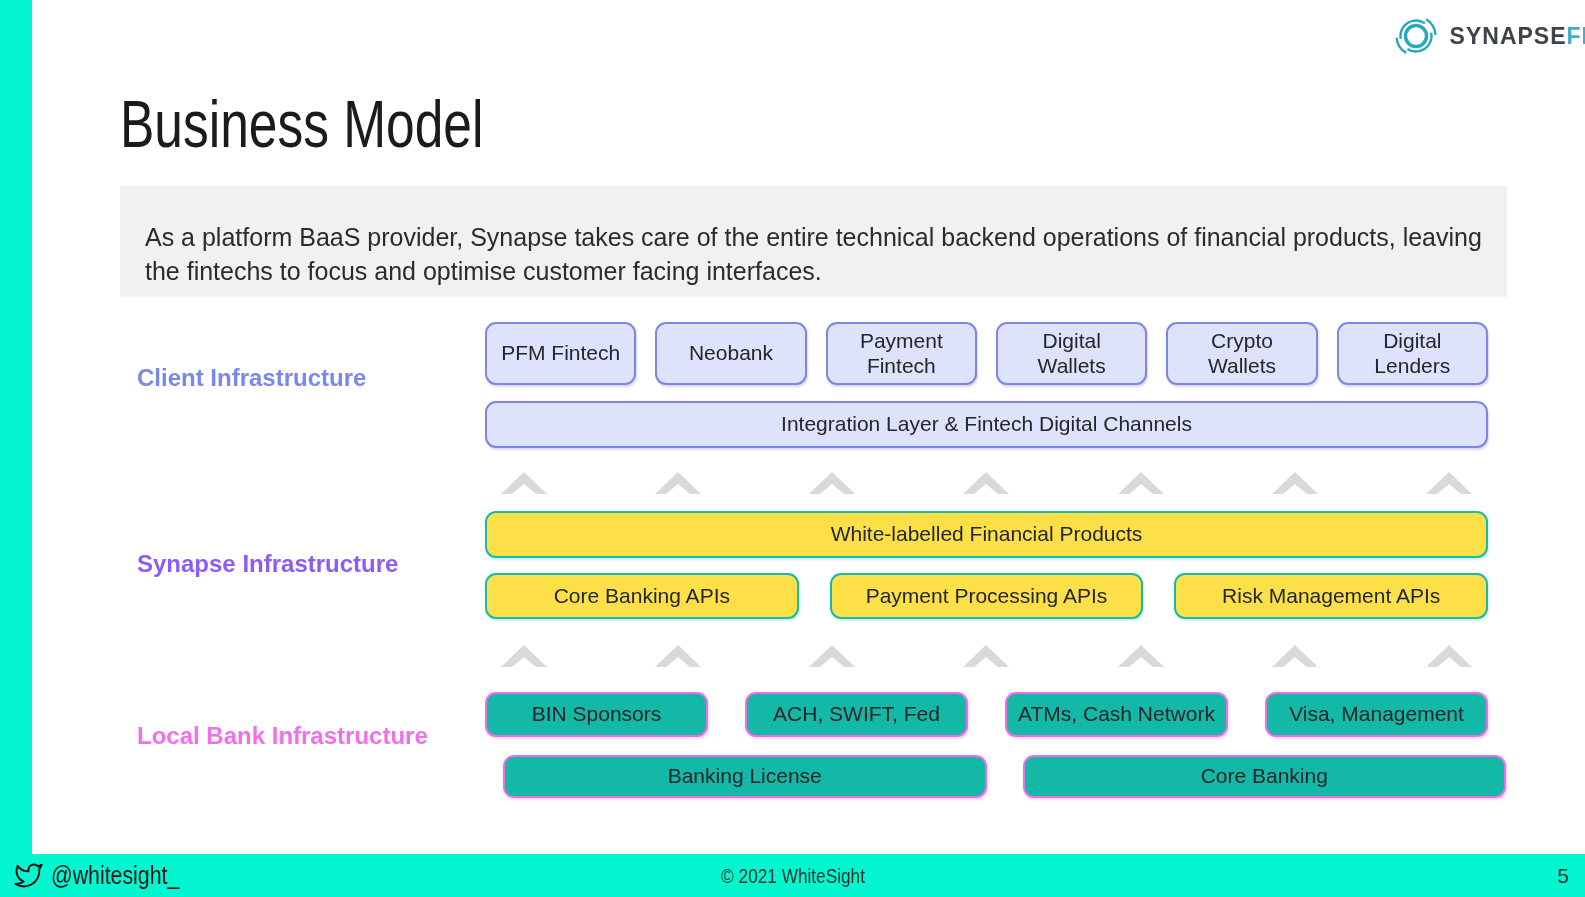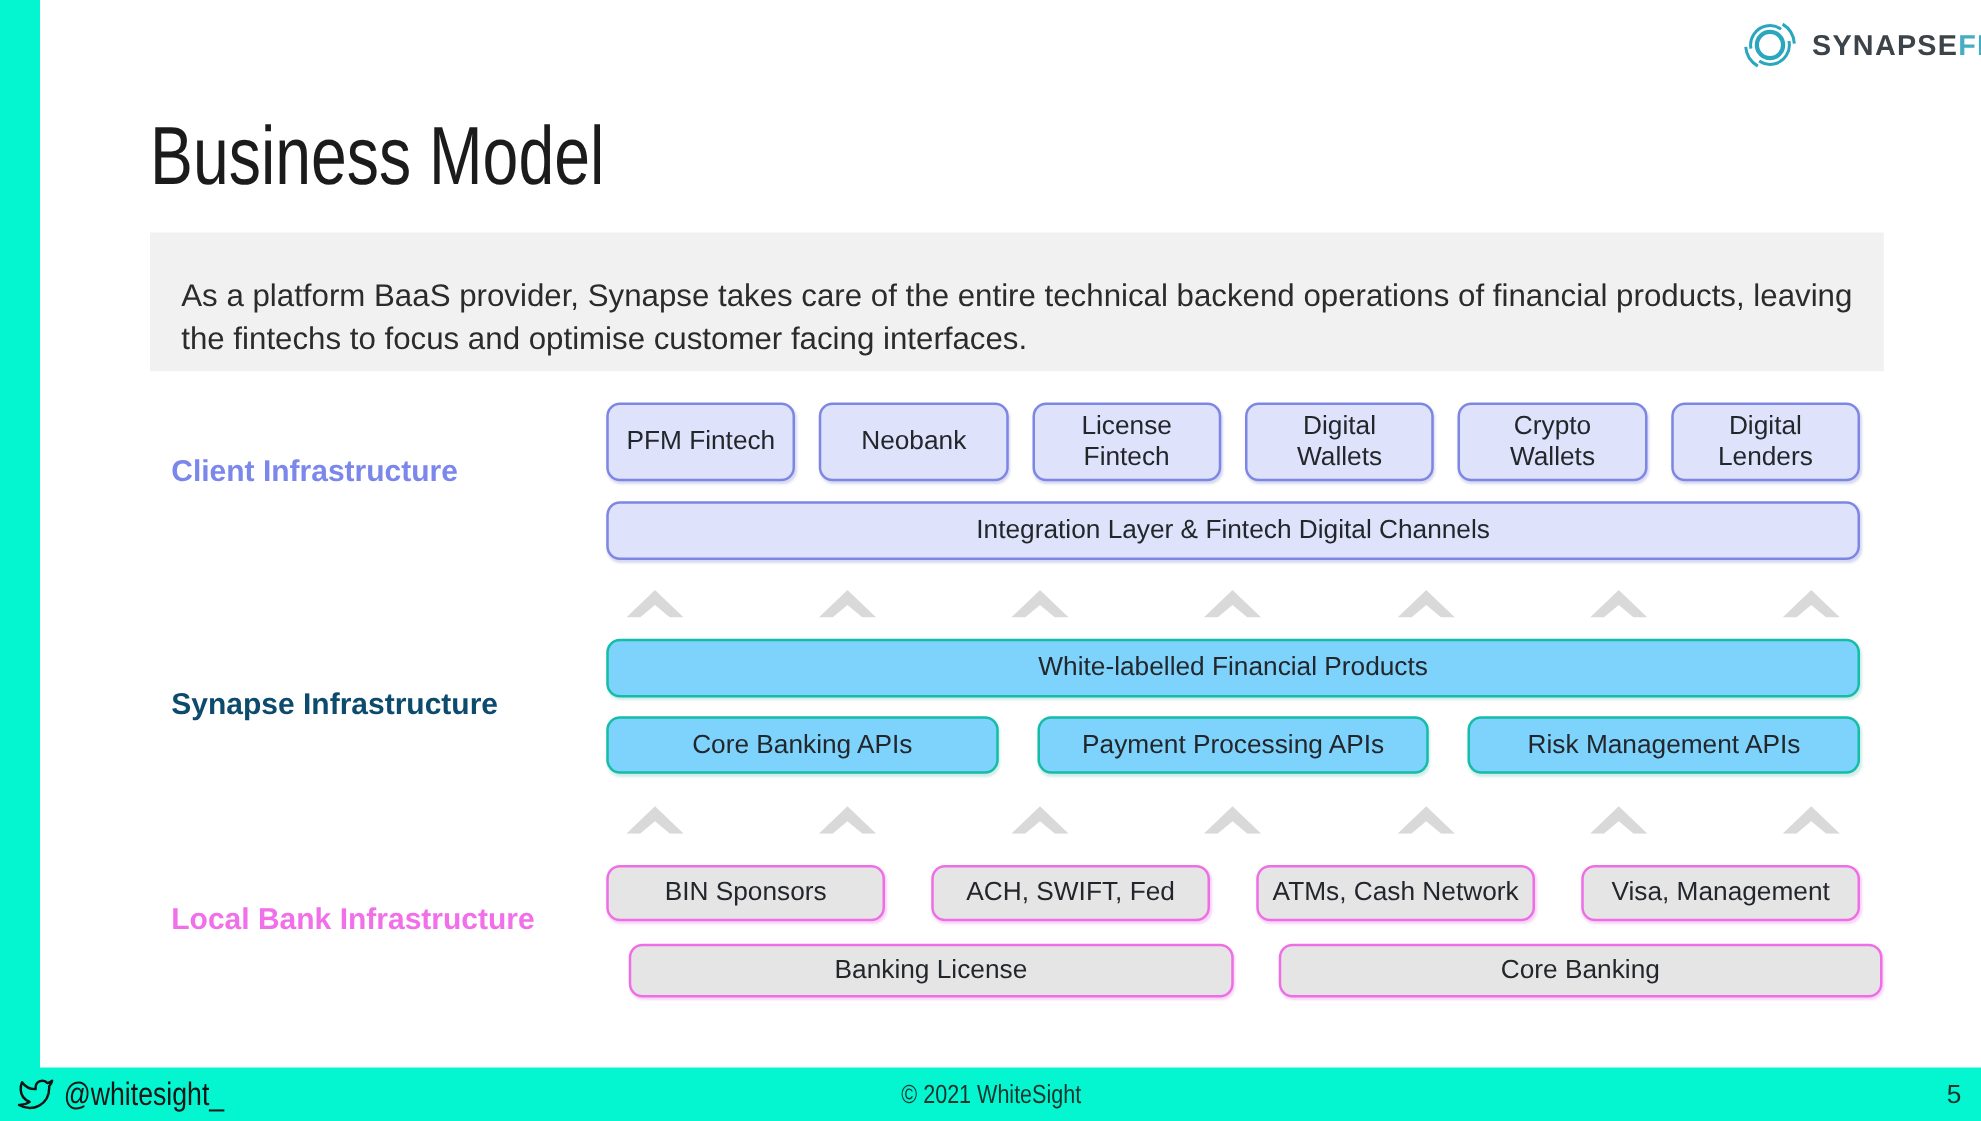--- a/index.html
+++ b/index.html
@@ -19,30 +19,30 @@
            transform:scaleX(0.78); transform-origin:left center; white-space:nowrap; letter-spacing:0px; }
 
   
   .desc-box { position:absolute; left:120px; top:186px; width:1387px; height:111px; background:#f1f1f2;
               padding:34px 25px 0 25px; }
   .desc-text { font-size:25px; line-height:34px; color:#2b2b2b; }
 
   
   .row-label { position:absolute; left:137px; font-size:24px; font-weight:700; white-space:nowrap; }
   .row-label.client  { top:364px; color:#7b87ea; }
-  .row-label.synapse { top:550px; color:#0c4a6e; }
+  .row-label.synapse { top:550px; color:#8b5cf6; }
   .row-label.bank    { top:722px; color:#f16fe9;text-align:center; }
 
   
   .drow { position:absolute; left:485px; width:1003px; display:flex; }
   .box { display:flex; align-items:center; justify-content:center; text-align:center;
          border-radius:11px; font-size:21px; color:#23262b; line-height:1.18; padding:2px 8px; }
   .lav  { background:#dee2fa; border:2px solid #7d87e3; box-shadow:1px 2px 2px rgba(90,100,190,0.25); }
-  .mint { background:#7dd3fc; border:2px solid #15bca7; box-shadow:1px 2px 2px rgba(20,160,140,0.2);text-align:center; }
-  .pink { background:#e5e5e5; border:2px solid #ee6fe5; box-shadow:1px 2px 2px rgba(230,110,225,0.3); }
+  .mint { background:#fde047; border:2px solid #15bca7; box-shadow:1px 2px 2px rgba(20,160,140,0.2);text-align:center; }
+  .pink { background:#14b8a6; border:2px solid #ee6fe5; box-shadow:1px 2px 2px rgba(230,110,225,0.3); }
 
   .client-boxes { top:322px; height:63px; gap:19px; }
   .client-boxes .box { flex:1; }
   .integration-bar { top:401px; height:47px; }
   .integration-bar .box { flex:1; }
   .synapse-bar { top:511px; height:47px; }
   .synapse-bar .box { flex:1; }
   .api-boxes { top:573px; height:46px; gap:31px; }
   .api-boxes .box { flex:1; }
   .bank-boxes { top:692px; height:45px; gap:37px; }
@@ -86,21 +86,21 @@
     <div class="desc-text">As a platform BaaS provider, Synapse takes care of the entire technical backend operations of financial products, leaving the fintechs to focus and optimise customer facing interfaces.</div>
   </div>
 
   <div class="row-label client">Client Infrastructure</div>
   <div class="row-label synapse">Synapse Infrastructure</div>
   <div class="row-label bank">Local Bank Infrastructure</div>
 
   <div class="drow client-boxes">
     <div class="box lav">PFM Fintech</div>
     <div class="box lav">Neobank</div>
-    <div class="box lav">License Fintech</div>
+    <div class="box lav">Payment Fintech</div>
     <div class="box lav">Digital Wallets</div>
     <div class="box lav">Crypto Wallets</div>
     <div class="box lav">Digital Lenders</div>
   </div>
 
   <div class="drow integration-bar">
     <div class="box lav">Integration Layer &amp; Fintech Digital Channels</div>
   </div>
 
   <div class="drow chevrons row1">

